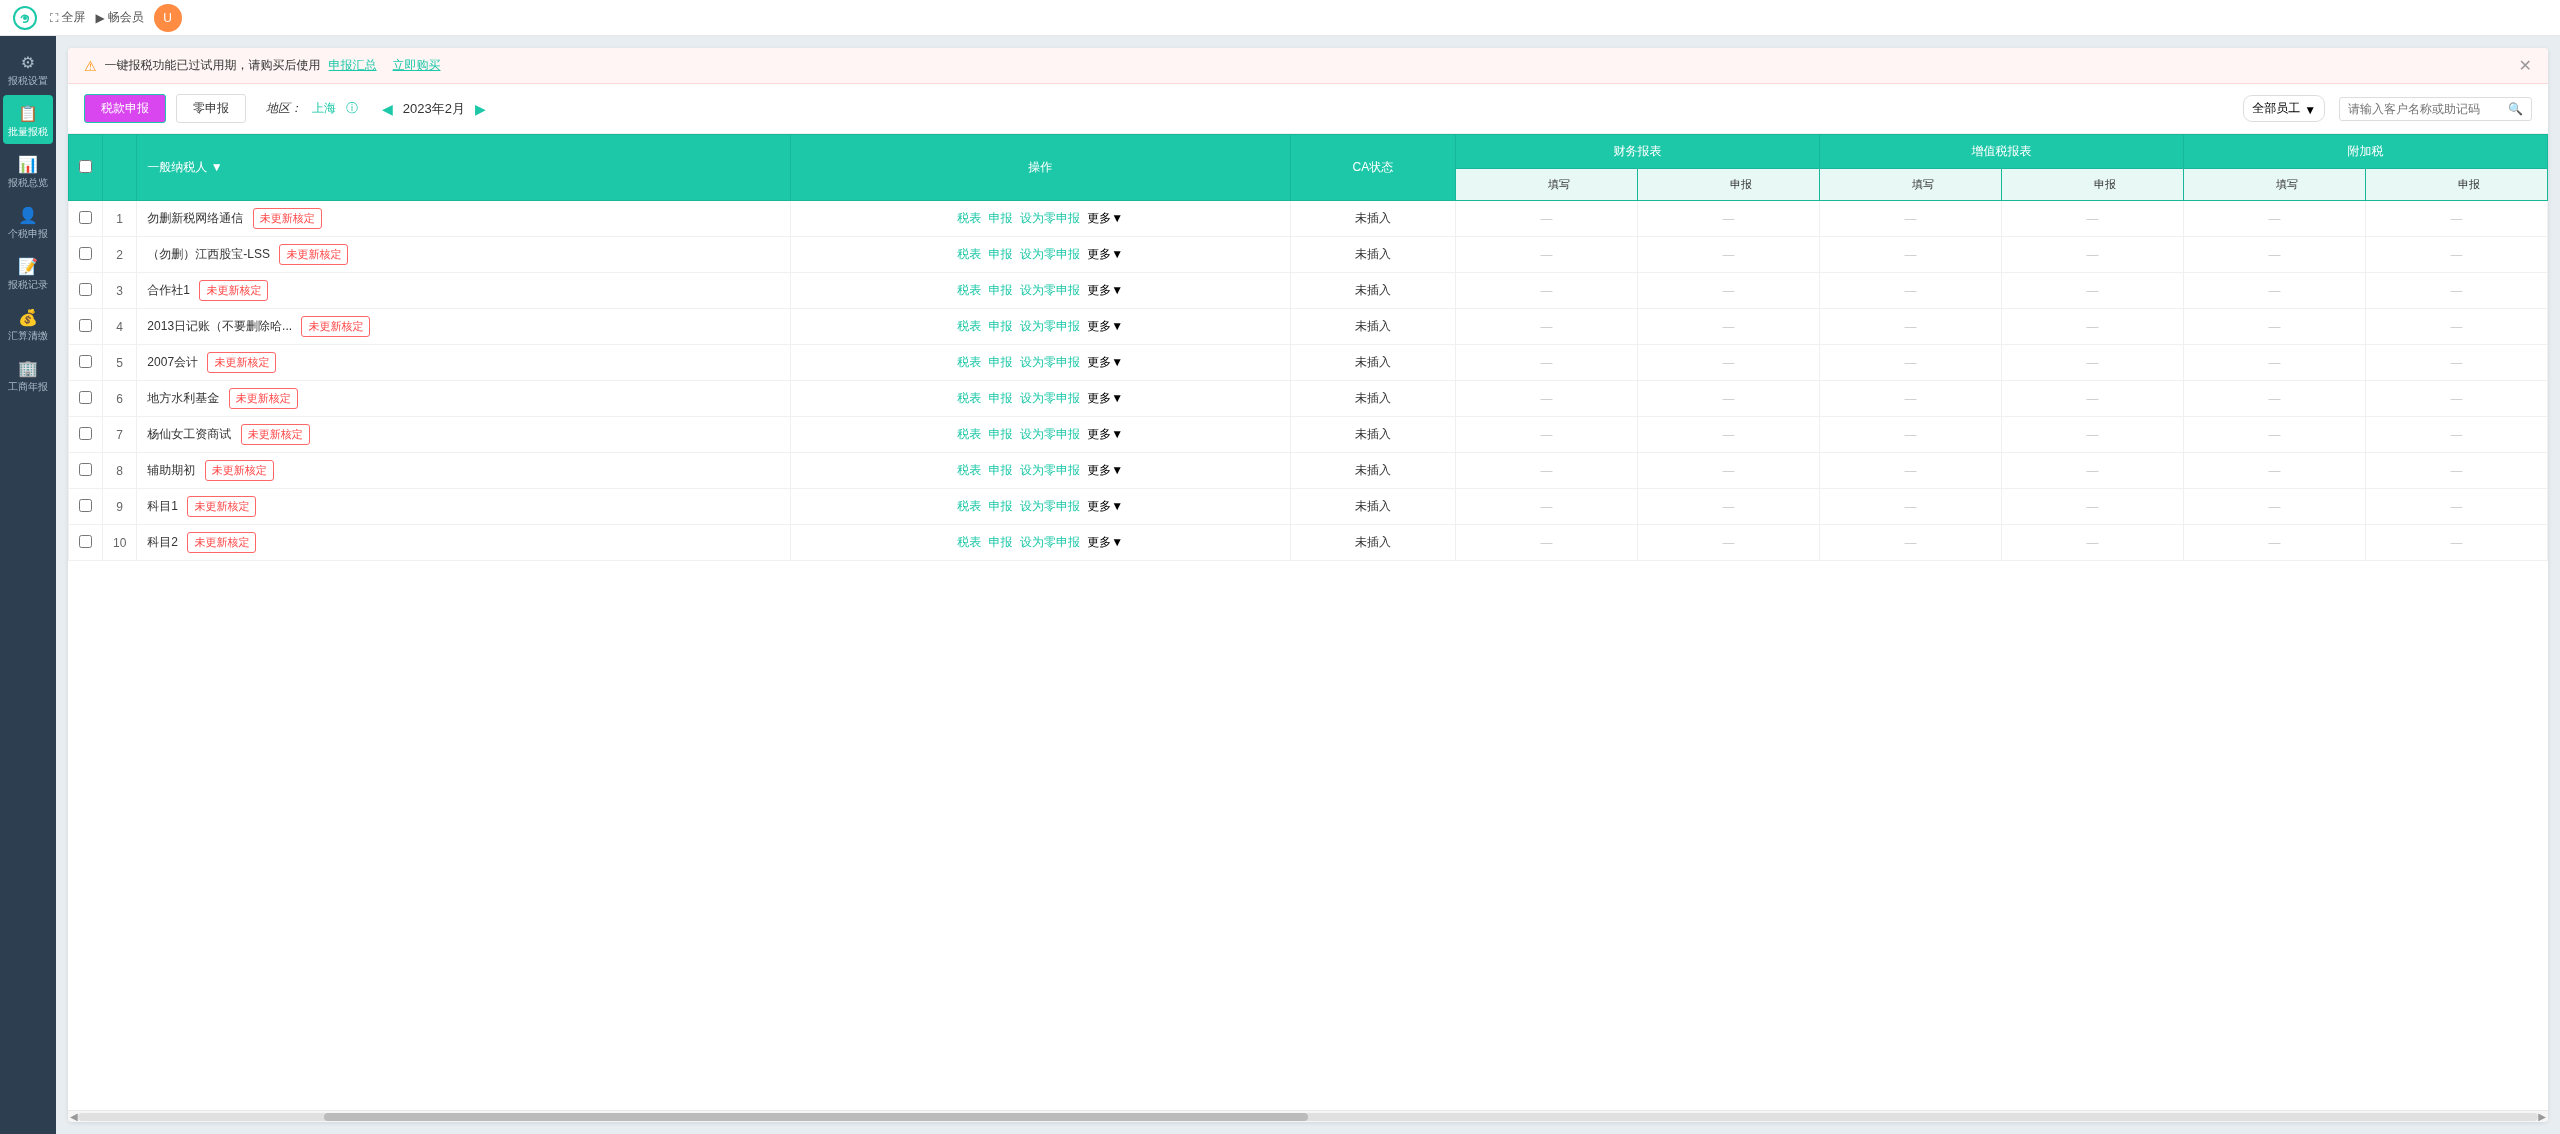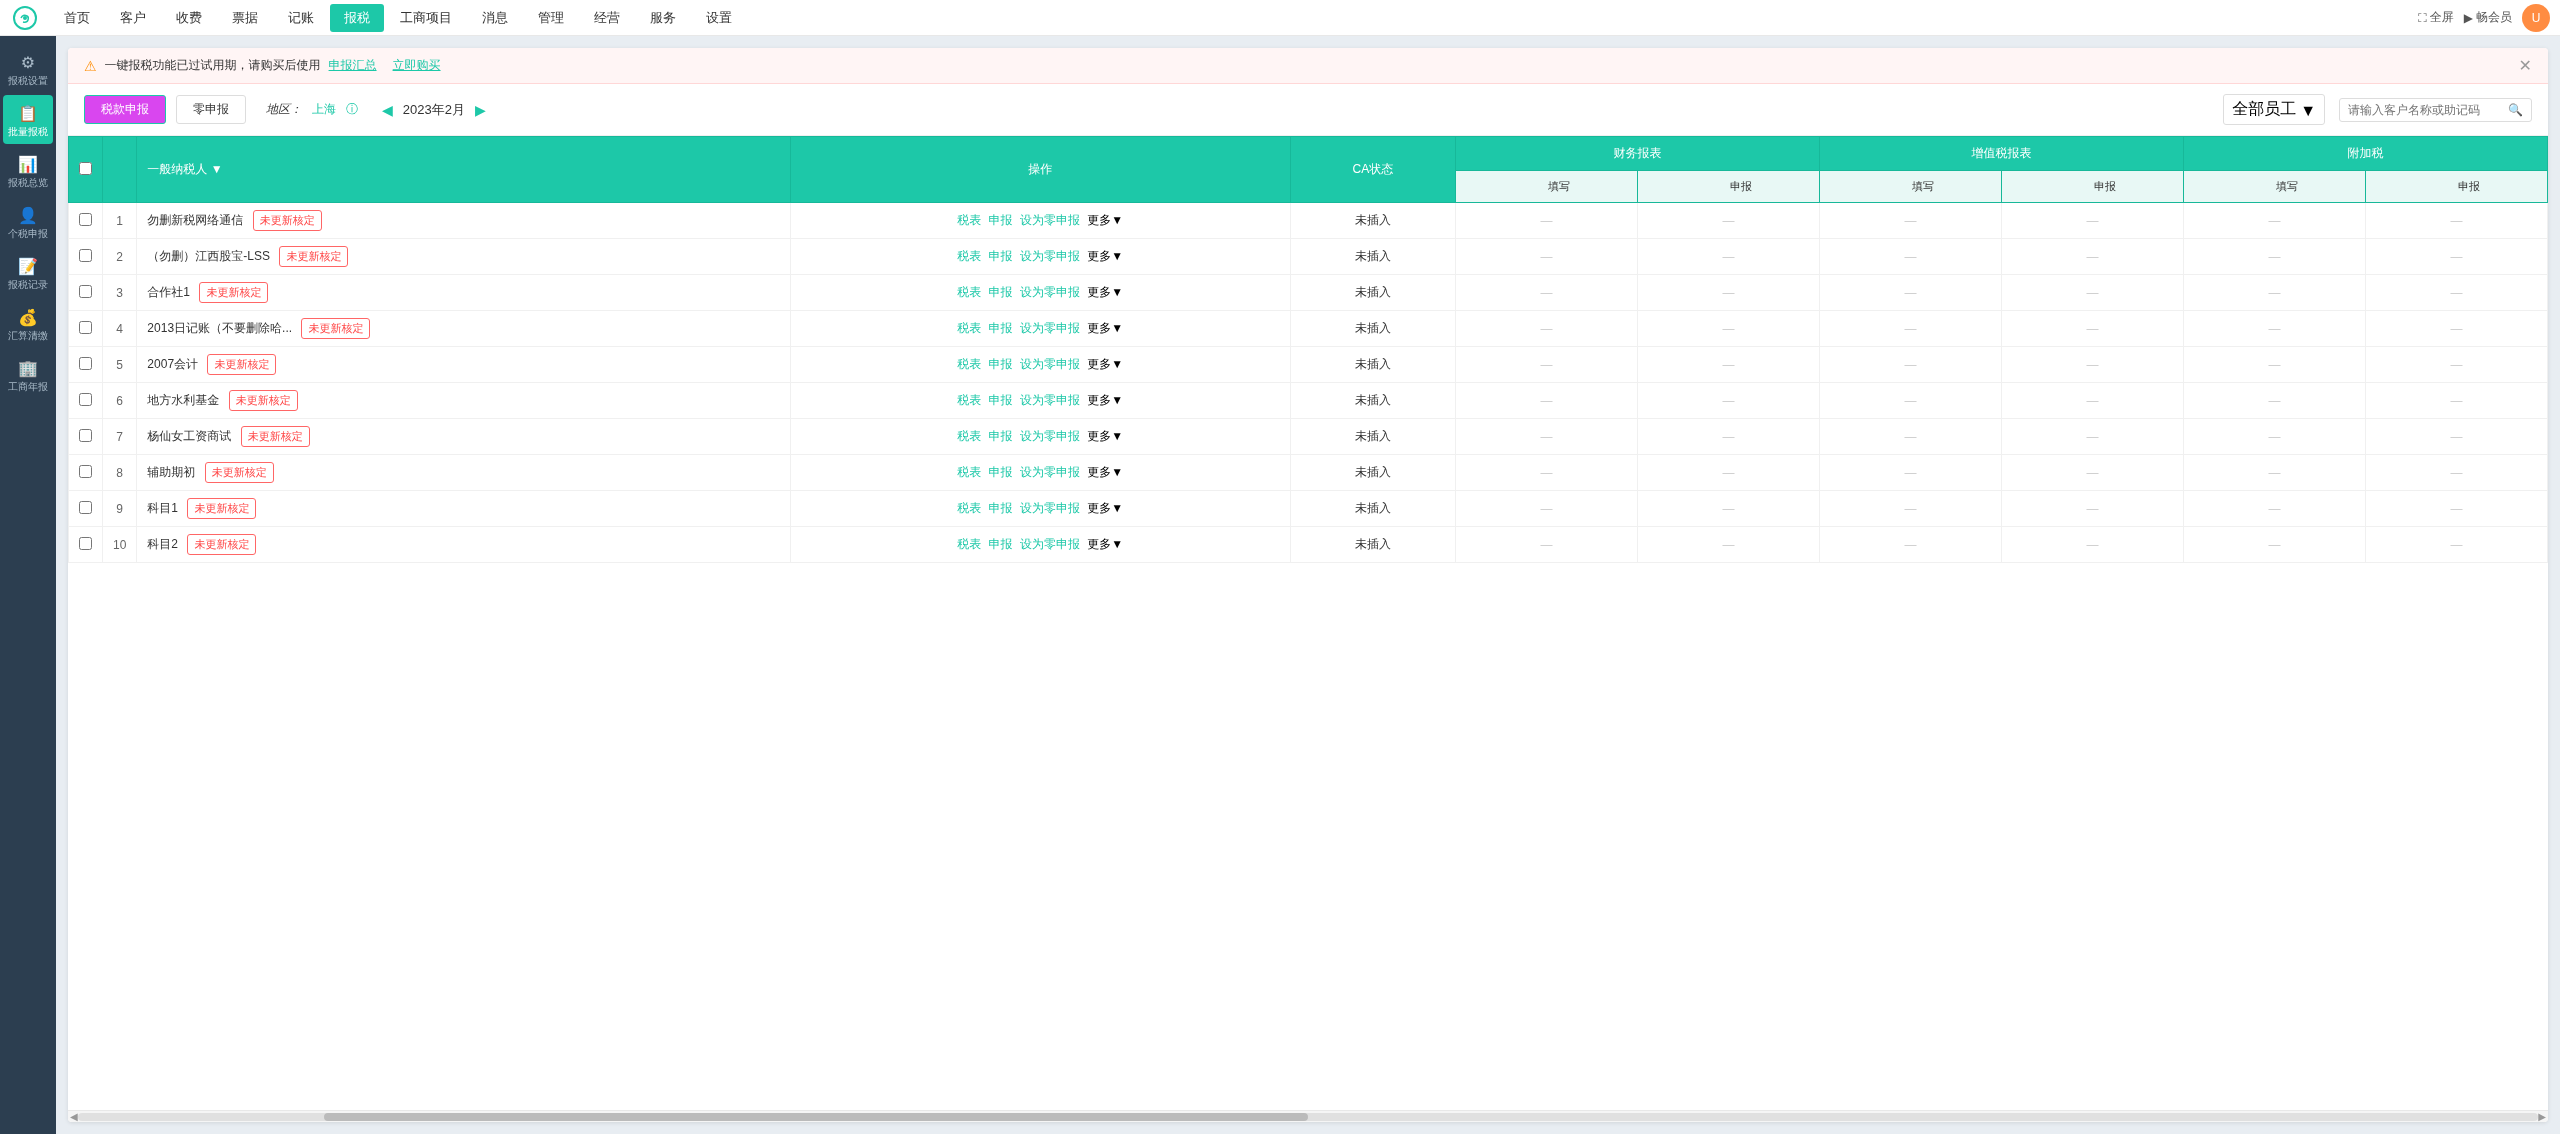--- a/index.html
+++ b/index.html
@@ -208,24 +208,24 @@
     .dept-select {
       margin-left: auto;
       display: flex;
       align-items: center;
       gap: 6px;
     }
     .dept-selector {
       display: flex;
       align-items: flex-end;
       border: 1px solid #ddd;
-      border-radius: 3px;
+      border-radius: 9px;
       padding: 4px 8px;
       cursor: pointer;
-      font-size: 16px;
+      font-size: 12px;
       background: #fff;
       gap: 4px;
     }
     .search-box {
       display: flex;
       align-items: center;
       border: 1px solid #ddd;
       border-radius: 3px;
       padding: 4px 8px;
       margin-left: 8px;
@@ -374,34 +374,20 @@
 </head>
 <body>
 
 <div class="top-nav">
   <div class="logo">
     <svg class="logo-svg" viewBox="0 0 24 24" fill="none">
       <circle cx="12" cy="12" r="11" stroke="#1dc8a8" stroke-width="2"></circle>
       <path d="M8 12 Q10 8 14 10 Q16 11 15 14 Q14 17 10 16" stroke="#1dc8a8" stroke-width="1.5" fill="none"></path>
       <circle cx="12" cy="12" r="2" fill="#1dc8a8"></circle>
     </svg>
-  </div>
-  <div class="nav-items">
-    <div class="nav-item">首页</div>
-    <div class="nav-item">客户</div>
-    <div class="nav-item">收费</div>
-    <div class="nav-item">票据</div>
-    <div class="nav-item">记账</div>
-    <div class="nav-item active">报税</div>
-    <div class="nav-item">工商项目</div>
-    <div class="nav-item">消息</div>
-    <div class="nav-item">管理</div>
-    <div class="nav-item">经营</div>
-    <div class="nav-item">服务</div>
-    <div class="nav-item">设置</div>
   </div>
   <div class="top-nav-right">
     <div class="fullscreen-btn">
       <span>⛶</span>
       <span>全屏</span>
     </div>
     <div class="vip-btn">
       <span>▶</span>
       <span>畅会员</span>
     </div>

